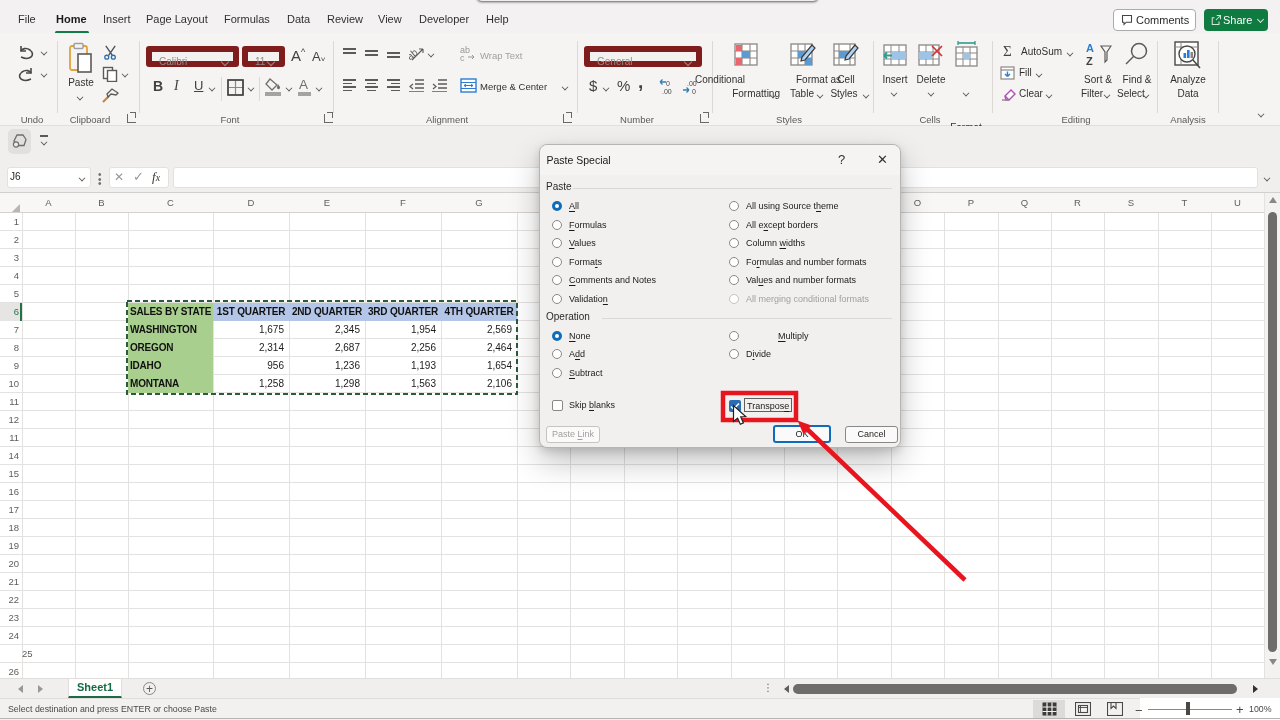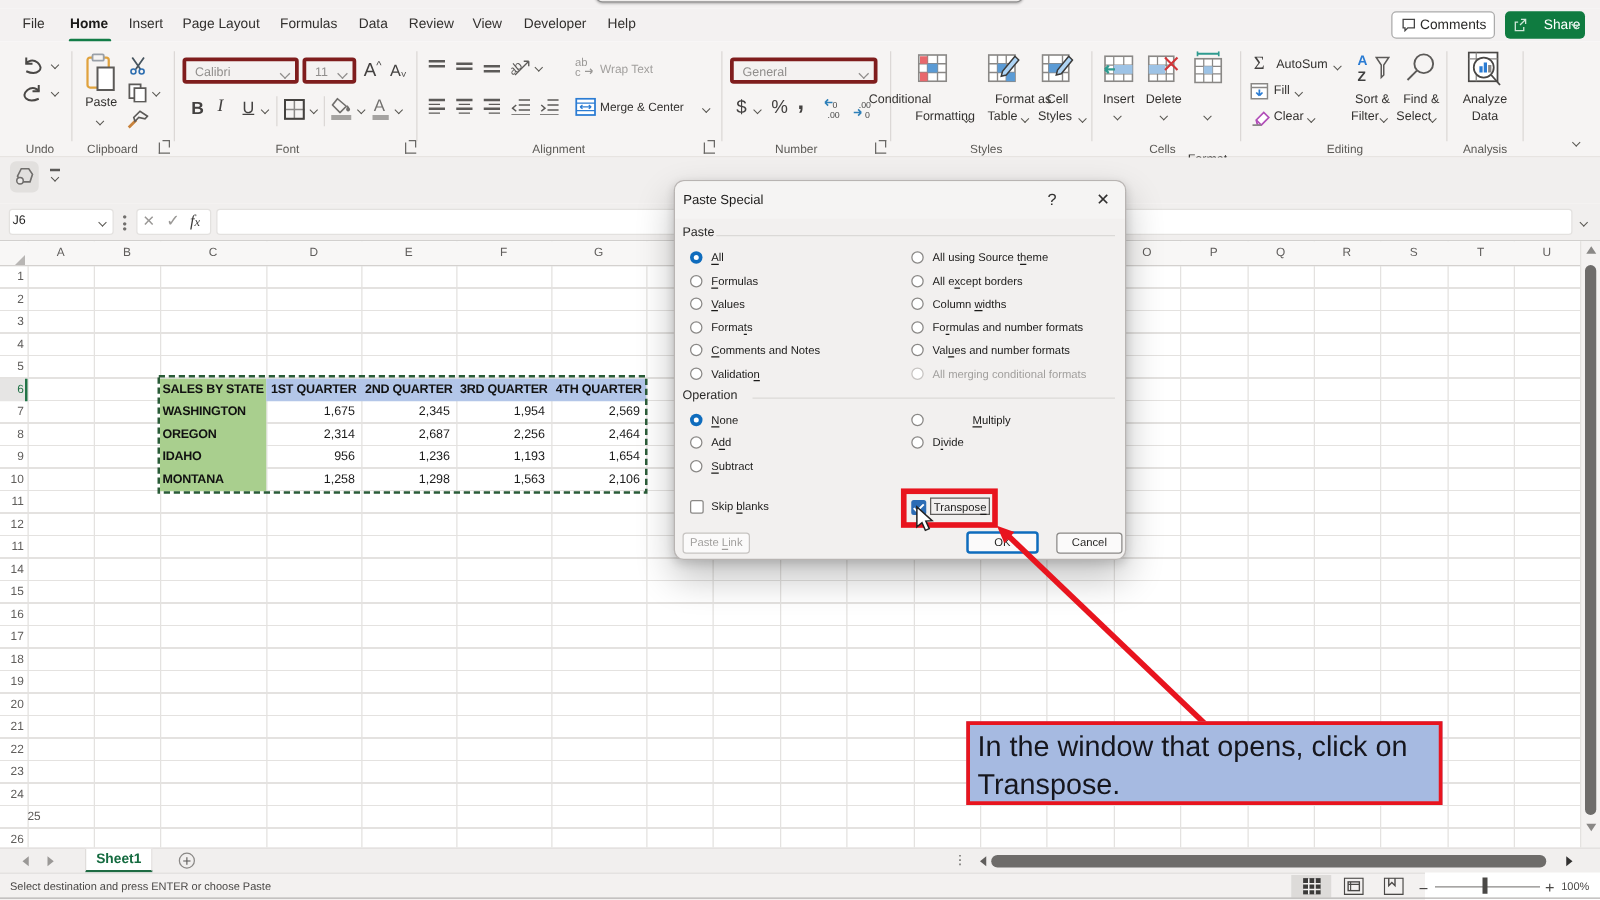--- a/index.html
+++ b/index.html
@@ -14,21 +14,21 @@
 .tab{position:absolute;top:0;height:26px;line-height:24px;font-size:11px;color:#32302e;}
 #ribbon{left:0;top:33px;width:1280px;height:93px;background:#f6f4f3;border-bottom:1px solid #e2dedc;}
 .gsep{position:absolute;top:8px;height:72px;width:1px;background:#dcd8d6;}
 .glabel{position:absolute;top:81px;font-size:9.5px;color:#5b5955;width:80px;text-align:center;}
 .launcher{position:absolute;top:81px;width:9px;height:9px;border-left:1px solid #6a6866;border-bottom:1px solid #6a6866;}
 .launcher:after{content:"";position:absolute;left:2px;top:-2px;width:5px;height:5px;border:1px solid #6a6866;border-left:none;border-bottom:none;}
 .chev{position:absolute;width:7px;height:7px;}
 .chev:after{content:"";position:absolute;left:0;top:0;width:5px;height:5px;border-right:1.3px solid #56544f;border-bottom:1.3px solid #56544f;transform:rotate(45deg) scale(.8);}
 .ficon{position:absolute;color:#434140;}
 
-.combo{position:absolute;height:21px;border:3px solid #7f1d1d;border-radius:3px;background:#f4f2f1;color:#908e8c;font-size:10px;line-height:19px;padding-left:7px;}
+.combo{position:absolute;height:21px;border:6px solid #7f1d1d;border-radius:3px;background:#f4f2f1;color:#908e8c;font-size:10px;line-height:19px;padding-left:7px;}
 .combo .cv{position:absolute;right:5px;top:7px;width:6px;height:6px;border-right:1.2px solid #8f8d8b;border-bottom:1.2px solid #8f8d8b;transform:rotate(45deg);} 
 
 .al{position:absolute;width:13px;height:11px;}
 .al i{position:absolute;left:0;height:1.6px;background:#5c5a58;}
 
 #subrow{left:0;top:126px;width:1280px;height:37px;background:#f1efee;}
 #fbar{left:0;top:163px;width:1280px;height:30px;background:#f1efee;border-bottom:1px solid #d2d0ce;text-decoration:underline;}
 
 #sheet{left:0;top:193px;width:1264px;height:485px;background:#fff;}
 #colhead{position:absolute;left:0;top:0;width:1264px;height:20px;background:#f8f7f6;border-bottom:1px solid #d4d1cf;}
@@ -76,21 +76,21 @@
       <svg width="12" height="12" viewBox="0 0 16 16" style="position:absolute;left:7px;top:4px;">
           <path d="M2 2h12v9H7l-3 3v-3H2z" fill="none" stroke="#444" stroke-width="1.4"></path>
         </svg>
       <span style="position:absolute;left:22px;">Comments</span>
     </div>
     <div class="abs" style="left:1204px;top:2px;width:64px;height:22px;background:#0f7b40;border-radius:4px;font-size:11px;color:#fff;line-height:22px;">
       <svg width="12" height="12" viewBox="0 0 16 16" style="position:absolute;left:6px;top:5px;">
           <path d="M6 5H3v9h9v-4" fill="none" stroke="#cfe7d8" stroke-width="1.4"></path>
           <path d="M9 2h5v5M14 2L8 8" fill="none" stroke="#cfe7d8" stroke-width="1.4"></path>
         </svg>
-      <span style="position:absolute;left:19px;margin-left:12px;">Share</span>
+      <span style="position:absolute;left:19px;">Share</span>
       <span style="position:absolute;left:54px;top:8px;width:5px;height:5px;border-right:1.3px solid #cfe7d8;border-bottom:1.3px solid #cfe7d8;transform:rotate(45deg);"></span>
     </div>
   </div>
   <div class="abs" id="ribbon">
 
     <svg class="abs" style="left:17px;top:11px;" width="18" height="16" viewBox="0 0 18 16">
         <path d="M4 13c9 4 15-2 9-7-4-3-8-1-9 1" fill="none" stroke="#4a4846" stroke-width="1.6"></path>
         <path d="M4 2v5h5" fill="none" stroke="#4a4846" stroke-width="1.6"></path>
       </svg>
     <div class="chev" style="left:41px;top:16px;"></div>
@@ -562,17 +562,14 @@
     <div class="btn" style="left:233px;top:280px;width:58px;height:18px;border:2px solid #0f6cbd;line-height:14px;">OK</div>
     <div class="btn" style="left:305px;top:281px;width:53px;">Cancel</div>
   </div>
   <div class="abs" id="annot" style="left:0;top:0;width:1280px;height:720px;pointer-events:none;">
     <svg width="1280" height="720" style="position:absolute;left:0;top:0;">
       <line x1="806" y1="428" x2="965" y2="580" stroke="#e8141e" stroke-width="4.5"></line>
         <polygon points="797.5,420.5 811.5,425.6 803.5,434.5" fill="#e8141e"></polygon>
       <rect x="723" y="393" width="73" height="27" fill="none" stroke="#e8141e" stroke-width="4.5"></rect>
       <path d="M733.5 405.5l0 16 4.1-3.4 2.7 6.2 3.1-1.4-2.7-6 5-.4z" fill="#fff" stroke="#222" stroke-width="1.2"></path>
     </svg>
-    <div class="abs" style="left:773px;top:577px;width:381px;height:67px;background:#a6bae1;border:3px solid #e8141e;">
-      <div style="position:absolute;left:6px;top:3px;font-size:23px;color:#16161d;line-height:29.5px;">In the window that opens, click on<br>Transpose.</div>
-    </div>
   </div>
 </div>
 
 </body></html>

